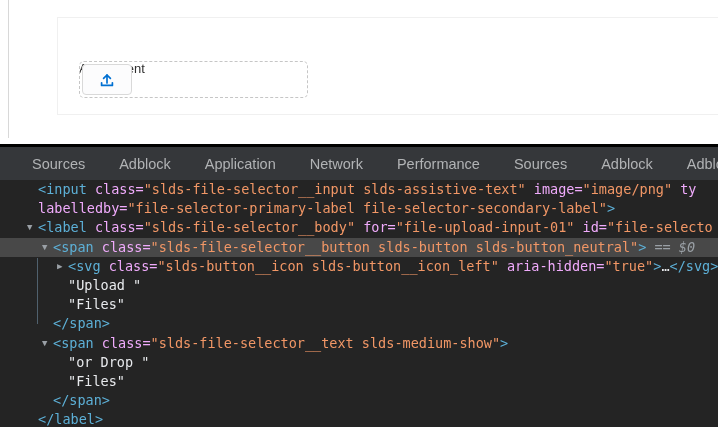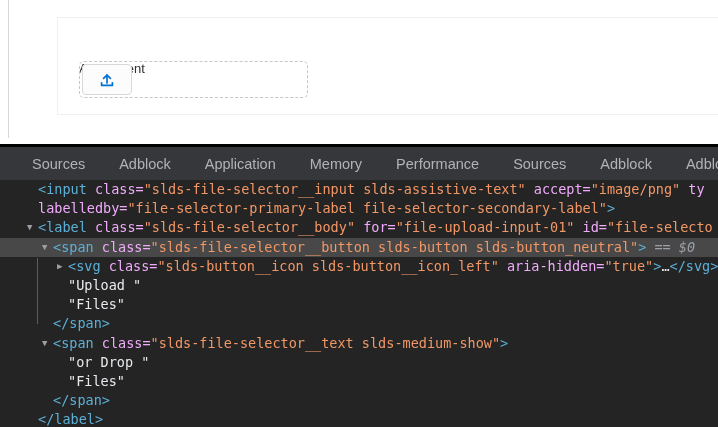--- a/index.html
+++ b/index.html
@@ -59,30 +59,30 @@
         </button>
       </div>
     </div>
   </div>
 
   <div class="dt-topline"></div>
   <div class="dt-tabbar">
       <div class="dt-tab">Sources</div>
       <div class="dt-tab">Adblock</div>
       <div class="dt-tab">Application</div>
-      <div class="dt-tab">Memory</div>
+      <div class="dt-tab">Network</div>
       <div class="dt-tab">Performance</div>
       <div class="dt-tab">Sources</div>
       <div class="dt-tab">Adblock</div>
       <div class="dt-tab">Adblock</div>
     </div>
   <div class="dt-code">
     <div class="guide"></div>
     <div>
-        <div class="line" style="padding-left: 38px;"><span class="tk-tag">&lt;input</span><span class="tk-attr"> class=</span><span class="tk-val">"slds-file-selector__input slds-assistive-text"</span><span class="tk-attr"> accept=</span><span class="tk-val">"image/png"</span><span class="tk-attr"> ty</span></div>
+        <div class="line" style="padding-left: 38px;"><span class="tk-tag">&lt;input</span><span class="tk-attr"> class=</span><span class="tk-val">"slds-file-selector__input slds-assistive-text"</span><span class="tk-attr"> image=</span><span class="tk-val">"image/png"</span><span class="tk-attr"> ty</span></div>
         <div class="line" style="padding-left: 38px;"><span class="tk-attr">labelledby=</span><span class="tk-val">"file-selector-primary-label file-selector-secondary-label"</span><span class="tk-tag">&gt;</span></div>
         <div class="line" style="padding-left: 38px;"><span class="arrow" style="left: 27px;">▼</span><span class="tk-tag">&lt;label</span><span class="tk-attr"> class=</span><span class="tk-val">"slds-file-selector__body"</span><span class="tk-attr"> for=</span><span class="tk-val">"file-upload-input-01"</span><span class="tk-attr"> id=</span><span class="tk-val">"file-selecto</span></div>
         <div class="line sel" style="padding-left: 53px;"><span class="arrow" style="left: 42px;">▼</span><span class="tk-tag">&lt;span</span><span class="tk-attr"> class=</span><span class="tk-val">"slds-file-selector__button slds-button slds-button_neutral"</span><span class="tk-tag">&gt;</span><span class="tk-meta"> == $0</span></div>
         <div class="line" style="padding-left: 68px;"><span class="arrow" style="left: 57px;">▶</span><span class="tk-tag">&lt;svg</span><span class="tk-attr"> class=</span><span class="tk-val">"slds-button__icon slds-button__icon_left"</span><span class="tk-attr"> aria-hidden=</span><span class="tk-val">"true"</span><span class="tk-tag">&gt;</span><span class="tk-txt">…</span><span class="tk-tag">&lt;/svg&gt;</span></div>
         <div class="line" style="padding-left: 68px;"><span class="tk-txt">"Upload "</span></div>
         <div class="line" style="padding-left: 68px;"><span class="tk-txt">"Files"</span></div>
         <div class="line" style="padding-left: 53px;"><span class="tk-tag">&lt;/span&gt;</span></div>
         <div class="line" style="padding-left: 53px;"><span class="arrow" style="left: 42px;">▼</span><span class="tk-tag">&lt;span</span><span class="tk-attr"> class=</span><span class="tk-val">"slds-file-selector__text slds-medium-show"</span><span class="tk-tag">&gt;</span></div>
         <div class="line" style="padding-left: 68px;"><span class="tk-txt">"or Drop "</span></div>
         <div class="line" style="padding-left: 68px;"><span class="tk-txt">"Files"</span></div>

